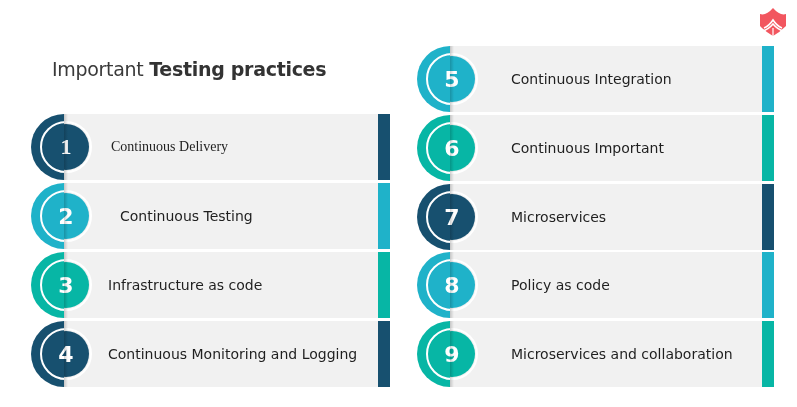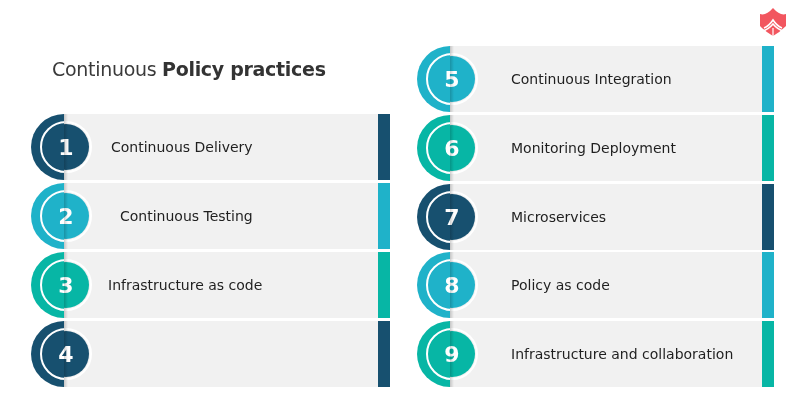--- a/index.html
+++ b/index.html
@@ -12,31 +12,31 @@
   .halo { position: absolute; width: 66px; height: 66px; border-radius: 50%; top: 0; }
   .ring { position: absolute; width: 52px; height: 52px; border-radius: 50%; top: 7px; box-sizing: border-box; border: 2px solid #ffffff; }
   .disc { position: absolute; width: 46px; height: 46px; border-radius: 50%; top: 10px; display: flex; align-items: center; justify-content: center; color: #fff; font-weight: bold; font-size: 22px; }
   .label { position: absolute; top: 0; height: 100%; display: flex; align-items: center; font-size: 14px; color: #1f1f1f; white-space: nowrap; }
   .shade { position: absolute; top: 0; width: 4px; height: 100%; background: linear-gradient(to right, rgba(0,0,0,0.18), rgba(0,0,0,0)); }
   .logo { position: absolute; left: 756px; top: 6px; width: 34px; height: 32px; }
 </style>
 </head>
 <body>
 
-<div class="title"><span>Continuous </span><b>Policy practices</b></div>
+<div class="title"><span>Important </span><b>Testing practices</b></div>
 
 <svg class="logo" viewBox="0 0 34 32">
   <path d="M4 8 Q10 10 17 2 Q24 10 30 8 L30 20 Q24 26 17 30 Q10 26 4 20 Z" fill="#f2565f"></path>
   <path d="M8 22 Q13 20 17 14 Q21 20 26 22" fill="none" stroke="#fff" stroke-width="1.6"></path>
   <path d="M6 25 Q12 24 17 18 Q22 24 28 25" fill="none" stroke="#fff" stroke-width="1.6"></path>
   <path d="M17 22 L17 30" stroke="#fff" stroke-width="1.2"></path>
 </svg>
 
 <div id="rows">
-    <div class="row" style="left: 31px; top: 114px; width: 359px;">
+    <div class="row" style="left: 31px; top: 114px; width: 359px; font-family: Liberation Serif, serif;">
       <div class="halo" style="left: 0px; background: rgb(23, 80, 111);"></div>
       <div class="card" style="left: 33px; width: 314px;"></div>
       <div class="ring" style="left: 9px;"></div>
       <div class="disc" style="left: 12px; background: rgb(23, 80, 111);">1</div>
       <div class="shade" style="left: 33px;"></div>
       <div class="label" style="left: 80px;">Continuous Delivery</div>
       <div class="bar" style="left: 347px; background: rgb(23, 80, 111);"></div>
     </div>
     <div class="row" style="left: 31px; top: 183px; width: 359px;">
       <div class="halo" style="left: 0px; background: rgb(31, 178, 201);"></div>
@@ -55,38 +55,39 @@
       <div class="shade" style="left: 33px;"></div>
       <div class="label" style="left: 77px; text-align: right;">Infrastructure as code</div>
       <div class="bar" style="left: 347px; background: rgb(7, 182, 165);"></div>
     </div>
     <div class="row" style="left: 31px; top: 321px; width: 359px;">
       <div class="halo" style="left: 0px; background: rgb(23, 80, 111);"></div>
       <div class="card" style="left: 33px; width: 314px;"></div>
       <div class="ring" style="left: 9px;"></div>
       <div class="disc" style="left: 12px; background: rgb(23, 80, 111);">4</div>
       <div class="shade" style="left: 33px;"></div>
+      <div class="label" style="left: 77px;">Continuous Monitoring and Logging</div>
       <div class="bar" style="left: 347px; background: rgb(23, 80, 111);"></div>
     </div>
     <div class="row" style="left: 417px; top: 46px; width: 358px;">
       <div class="halo" style="left: 0px; background: rgb(31, 178, 201);"></div>
       <div class="card" style="left: 33px; width: 312px;"></div>
       <div class="ring" style="left: 9px;"></div>
       <div class="disc" style="left: 12px; background: rgb(31, 178, 201);">5</div>
       <div class="shade" style="left: 33px;"></div>
       <div class="label" style="left: 94px;">Continuous Integration</div>
       <div class="bar" style="left: 345px; background: rgb(31, 178, 201);"></div>
     </div>
     <div class="row" style="left: 417px; top: 115px; width: 358px;">
       <div class="halo" style="left: 0px; background: rgb(7, 182, 165);"></div>
       <div class="card" style="left: 33px; width: 312px;"></div>
       <div class="ring" style="left: 9px;"></div>
       <div class="disc" style="left: 12px; background: rgb(7, 182, 165);">6</div>
       <div class="shade" style="left: 33px;"></div>
-      <div class="label" style="left: 94px;">Monitoring Deployment</div>
+      <div class="label" style="left: 94px;">Continuous Important</div>
       <div class="bar" style="left: 345px; background: rgb(7, 182, 165);"></div>
     </div>
     <div class="row" style="left: 417px; top: 184px; width: 358px;">
       <div class="halo" style="left: 0px; background: rgb(23, 80, 111);"></div>
       <div class="card" style="left: 33px; width: 312px;"></div>
       <div class="ring" style="left: 9px;"></div>
       <div class="disc" style="left: 12px; background: rgb(23, 80, 111);">7</div>
       <div class="shade" style="left: 33px;"></div>
       <div class="label" style="left: 94px;">Microservices</div>
       <div class="bar" style="left: 345px; background: rgb(23, 80, 111);"></div>
@@ -99,16 +100,16 @@
       <div class="shade" style="left: 33px;"></div>
       <div class="label" style="left: 94px;">Policy as code</div>
       <div class="bar" style="left: 345px; background: rgb(31, 178, 201);"></div>
     </div>
     <div class="row" style="left: 417px; top: 321px; width: 358px;">
       <div class="halo" style="left: 0px; background: rgb(7, 182, 165);"></div>
       <div class="card" style="left: 33px; width: 312px;"></div>
       <div class="ring" style="left: 9px;"></div>
       <div class="disc" style="left: 12px; background: rgb(7, 182, 165);">9</div>
       <div class="shade" style="left: 33px;"></div>
-      <div class="label" style="left: 94px;">Infrastructure and collaboration</div>
+      <div class="label" style="left: 94px;">Microservices and collaboration</div>
       <div class="bar" style="left: 345px; background: rgb(7, 182, 165);"></div>
     </div>
   </div>
 
 </body></html>

